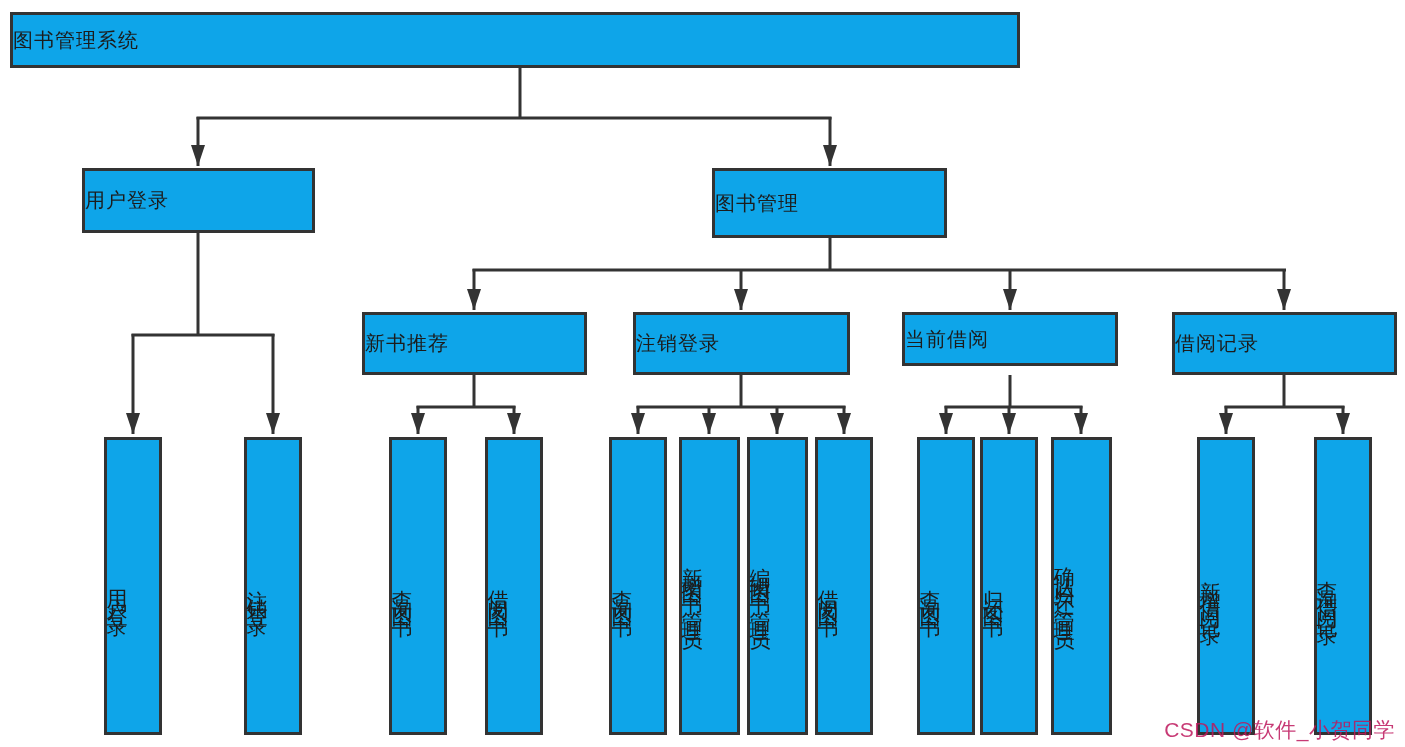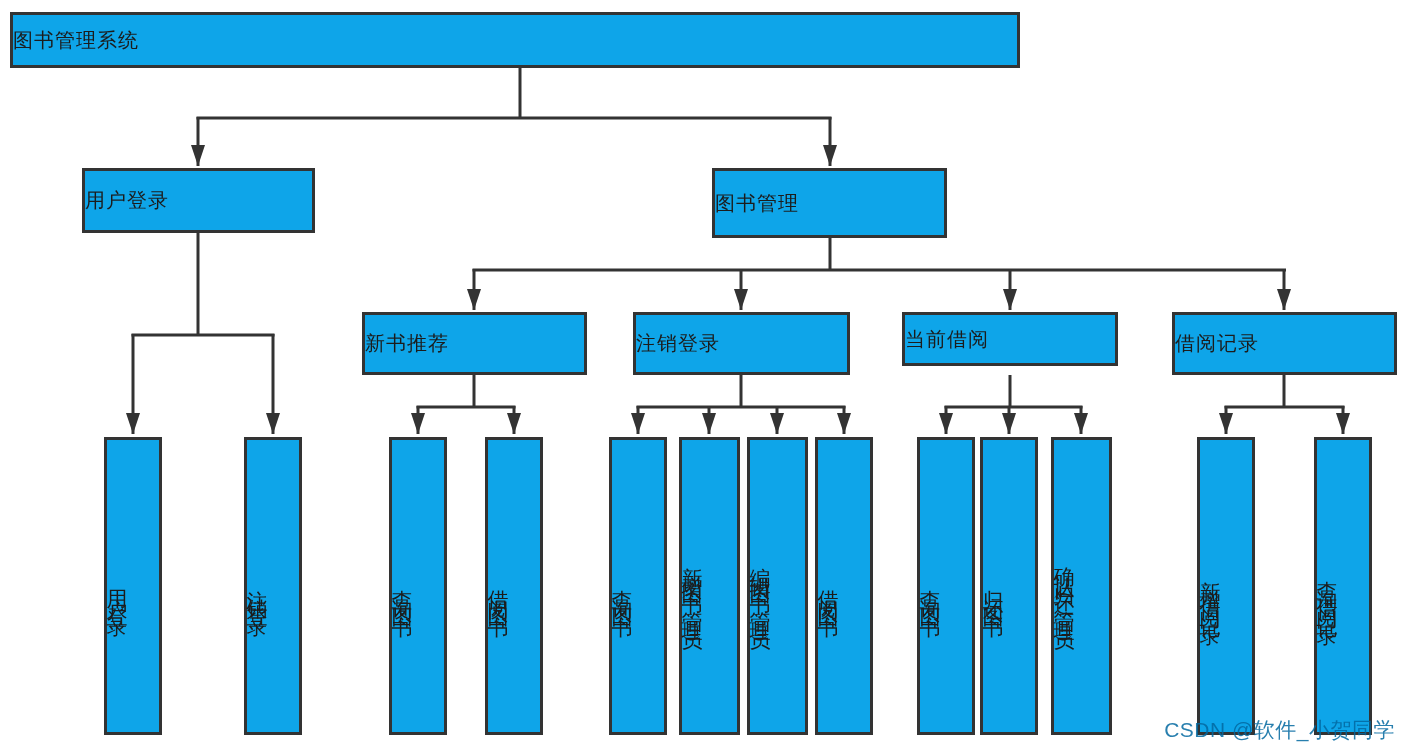--- a/index.html
+++ b/index.html
@@ -49,21 +49,21 @@
     letter-spacing: 9px;
     margin-bottom: -9px;
     line-height: 1;
   }
   .watermark {
     position: absolute;
     right: 10px;
     top: 716px;
     z-index: 3;
     font-size: 21px;
-    color: #0369a1;
+    color: #be185d;
     opacity: 0.85;
     letter-spacing: 0.5px;
     white-space: nowrap;
   }
 </style>
 </head>
 <body>
 
 <div class="stage">
 

